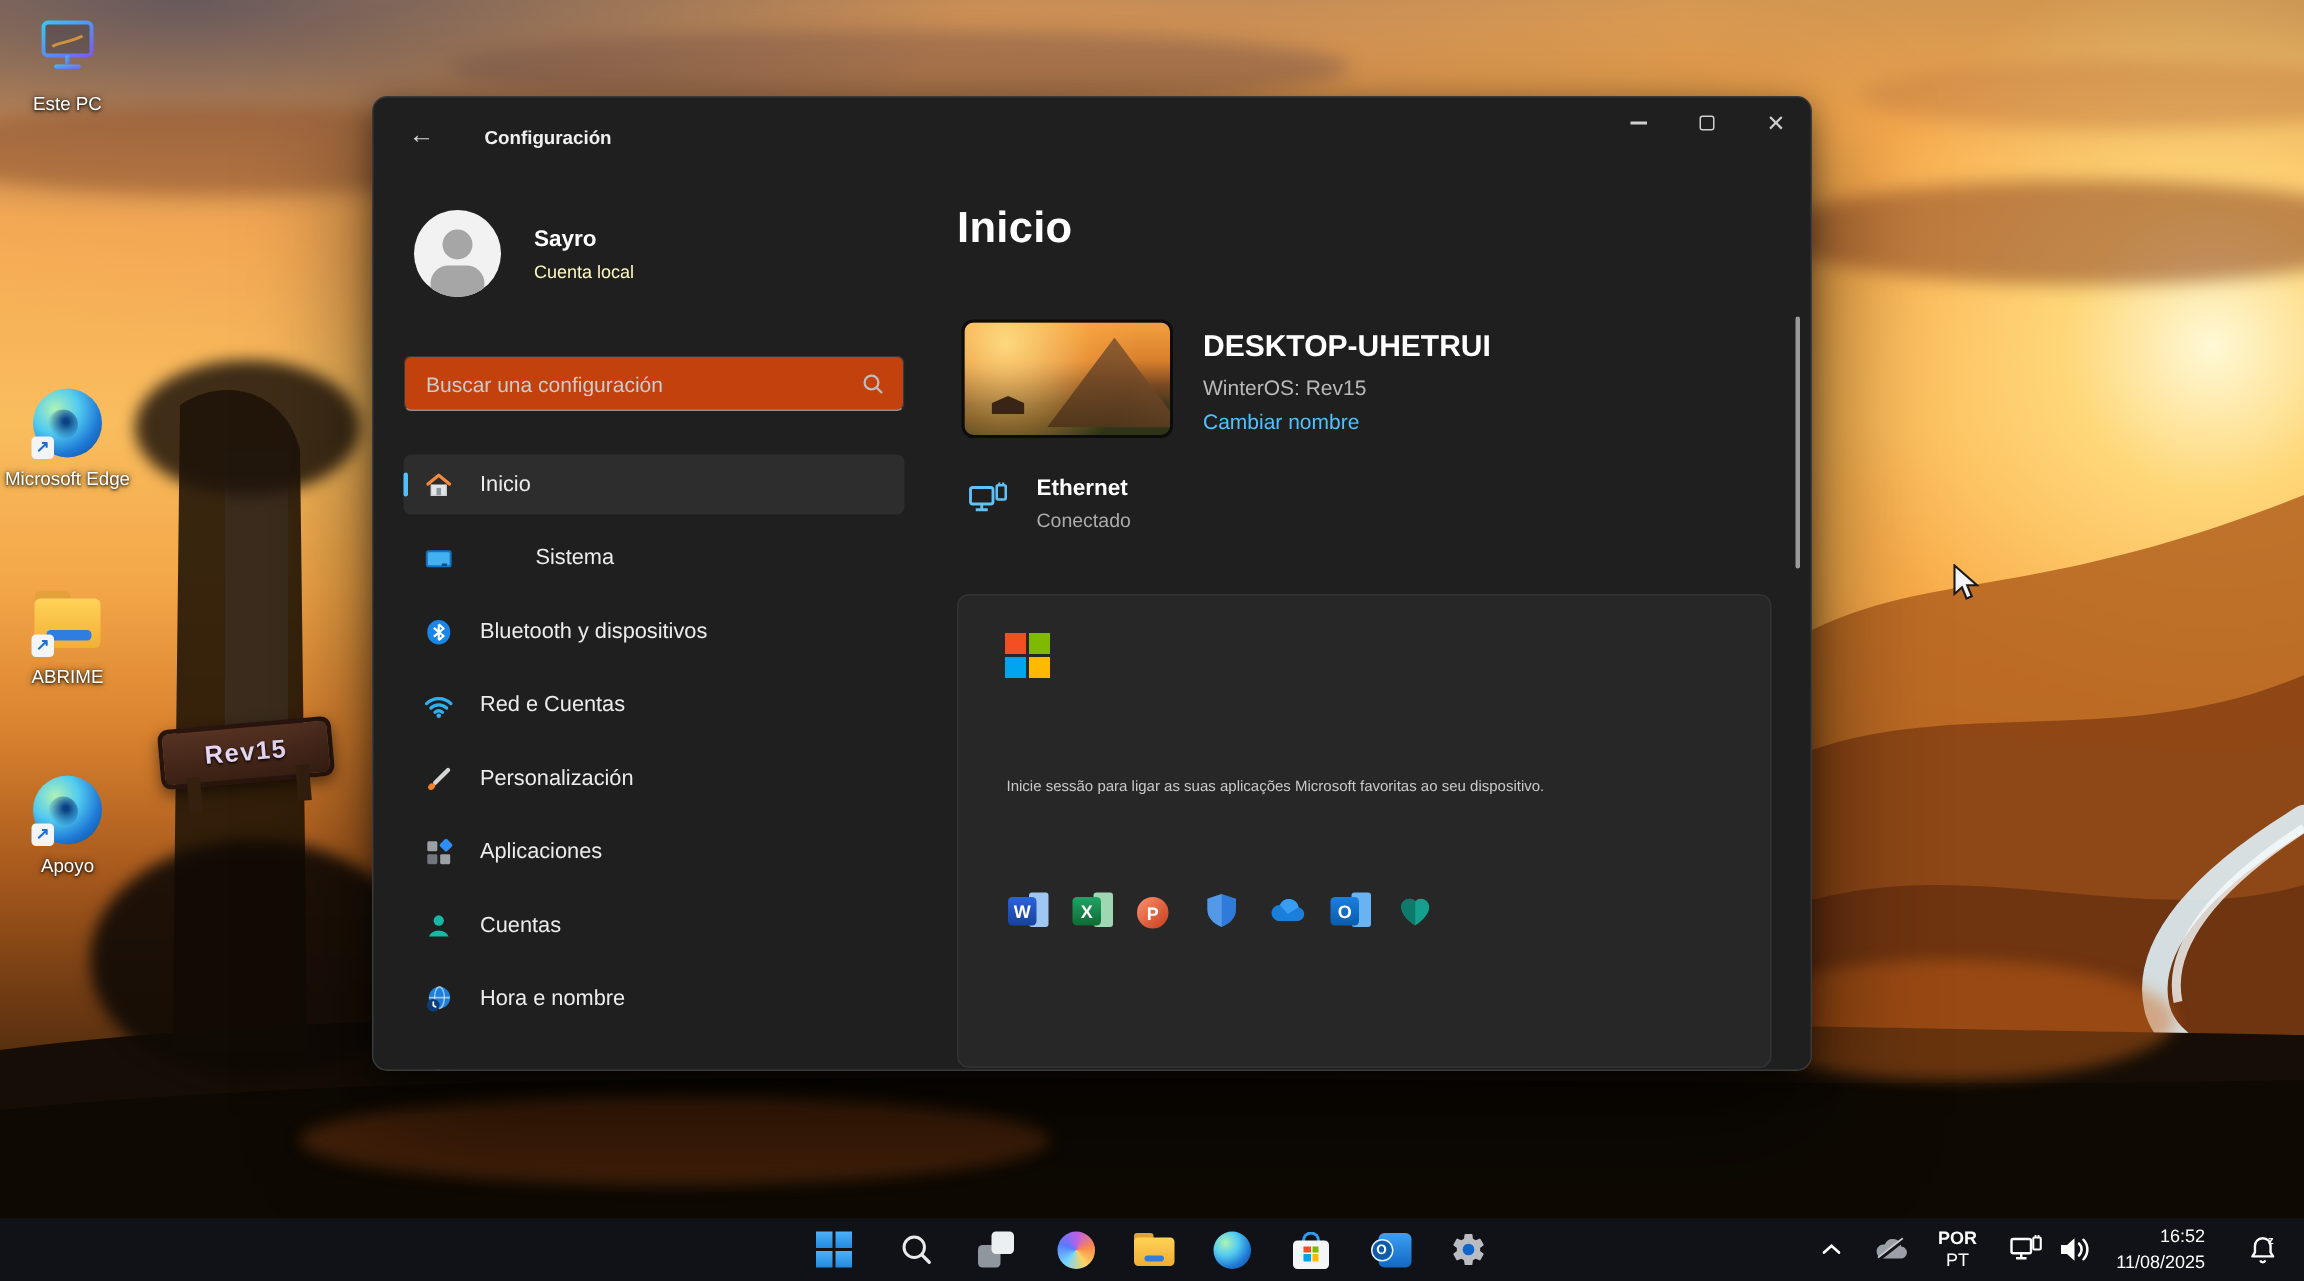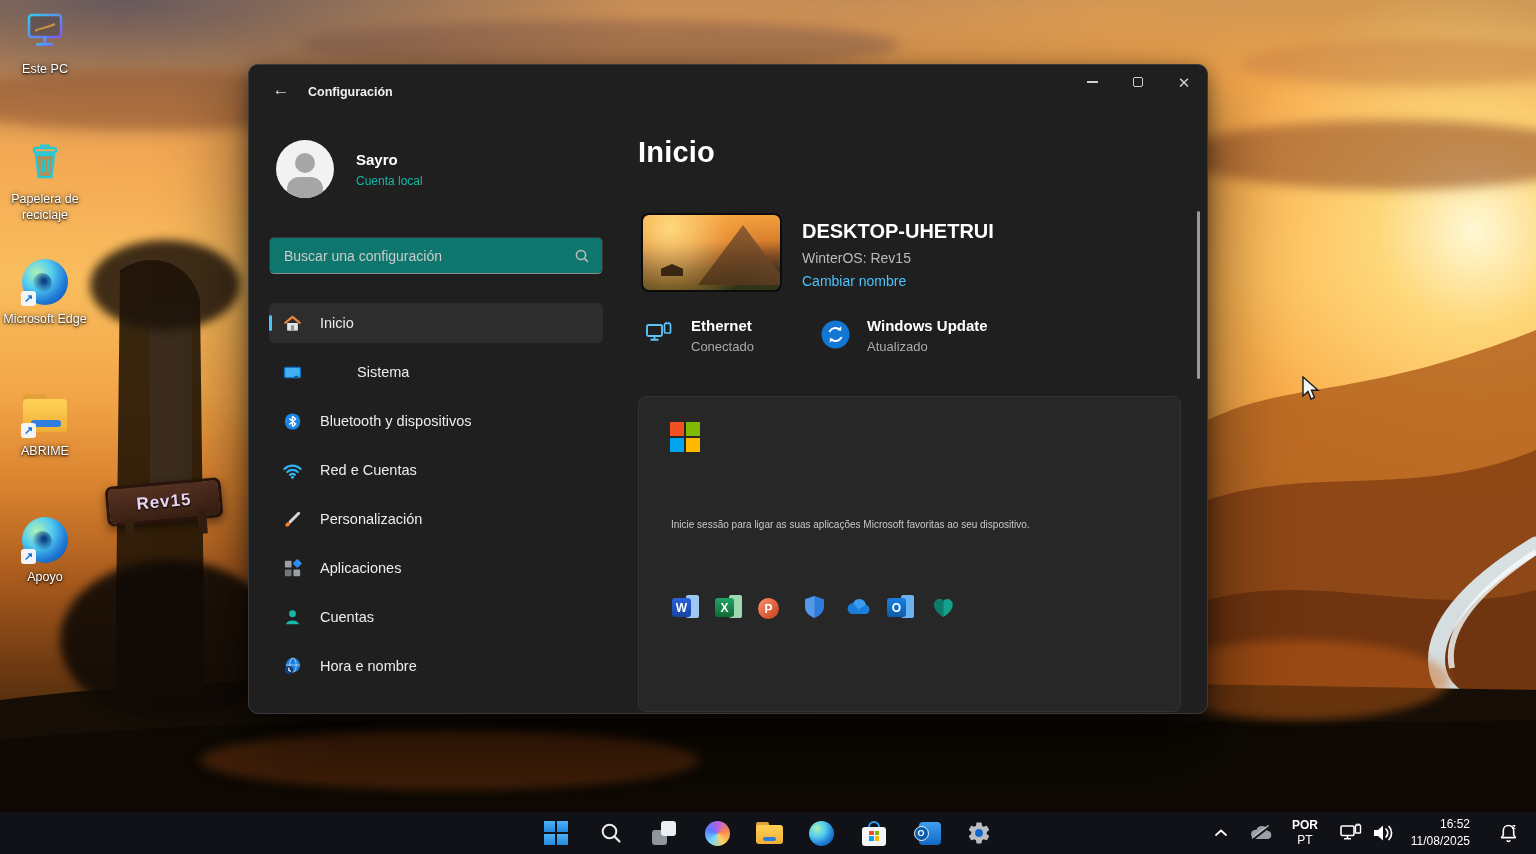--- a/index.html
+++ b/index.html
@@ -39,34 +39,34 @@
   .folder48 .main{position:absolute;left:2px;top:5px;width:44px;height:33px;background:linear-gradient(180deg,#ffd257,#f2af35);border-radius:4px;}
   .folder48 .lip{position:absolute;left:10px;top:26px;width:30px;height:7px;background:#2f7de0;border-radius:3px;}
 
   
   .win{position:absolute;left:248px;top:64px;width:960px;height:650px;background:#1f1f1f;
     border:1px solid #3a3a3a;border-radius:10px;overflow:hidden;
     box-shadow:0 30px 80px rgba(0,0,0,.6),0 6px 20px rgba(0,0,0,.45);}
   .titlebar{position:absolute;left:0;top:0;width:100%;height:48px;}
   .back-btn{position:absolute;left:16px;top:14px;width:32px;height:22px;color:#d6d6d6;font-size:17px;
     display:flex;align-items:center;justify-content:center;cursor:pointer;}
-  .win-title{position:absolute;left:59px;top:20px;font-size:12.5px;font-weight:bold;color:#f0f0f0;}
+  .win-title{position:absolute;left:74px;top:20px;font-size:12.5px;font-weight:bold;color:#f0f0f0;}
   .caption-btn{position:absolute;top:0;width:46px;height:34px;display:flex;align-items:center;justify-content:center;color:#cfcfcf;cursor:pointer;}
   .cap-min{right:92px;} .cap-max{right:46px;} .cap-close{right:0;}
   .cap-min i{display:block;width:11px;height:1.4px;background:#cfcfcf;}
   .cap-max i{display:block;width:10px;height:10px;border:1.3px solid #cfcfcf;border-radius:2px;}
   .cap-close span{font-size:15px;line-height:1;}
 
   .avatar{position:absolute;left:27px;top:75px;width:58px;height:58px;border-radius:50%;background:#f2f2f2;overflow:hidden;}
   .avatar .head{position:absolute;left:19px;top:13px;width:20px;height:20px;border-radius:50%;background:#a6a6a6;}
   .avatar .body{position:absolute;left:11px;top:37px;width:36px;height:24px;border-radius:12px;background:#a6a6a6;}
   .user-name{position:absolute;left:107px;top:86px;font-size:15px;font-weight:bold;color:#fff;}
-  .user-type{position:absolute;left:107px;top:109px;font-size:12px;color:#14b8a6;}
-
-  .searchbox{position:absolute;left:20px;top:172px;width:334px;height:37px;background:#0f766e;
+  .user-type{position:absolute;left:107px;top:109px;font-size:12px;color:#fef9c3;}
+
+  .searchbox{position:absolute;left:20px;top:172px;width:334px;height:37px;background:#c2410c;
     border:1px solid #383838;border-bottom:1px solid #8f8f8f;border-radius:5px;display:flex;align-items:center;padding:0 12px;}
   .searchbox input{flex:1;background:transparent;border:none;outline:none;color:#e8e8e8;font-size:14px;}
   .searchbox input::placeholder{color:#cbcbcb;}
   .search-glyph{width:16px;height:16px;flex:0 0 auto;}
 
   .nav{position:absolute;left:20px;top:0;width:334px;}
   .nav-item{position:absolute;left:0;width:334px;height:40px;border-radius:5px;display:flex;align-items:center;padding-left:13px;cursor:pointer;}
   .nav-item.selected{background:#2d2d2d;}
   .nav-accent{position:absolute;left:0;top:12px;width:3px;height:16px;border-radius:2px;background:#4cc2ff;}
   .nav-ico{width:21px;height:21px;margin-right:17px;flex:0 0 auto;display:flex;align-items:center;justify-content:center;}
@@ -178,31 +178,20 @@
           </defs>
         <rect x="8" y="7" width="32" height="22" rx="3" fill="rgba(20,30,60,.25)" stroke="url(#neon)" stroke-width="2.6"></rect>
         <path d="M14 23c4-3 10-2 20-7" stroke="#e8a23c" stroke-width="2" fill="none" opacity=".8"></path>
         <rect x="22.6" y="29" width="2.8" height="6" fill="url(#neon)"></rect>
         <rect x="15" y="35" width="18" height="3" rx="1.5" fill="url(#neon)"></rect>
       </svg>
     </div>
     <div class="lbl">Este PC</div>
   </div>
 
-  <div class="dicon" style="top:136px;">
-    <div class="glyph">
-      <svg width="46" height="46" viewBox="0 0 46 46">
-        <rect x="12" y="9" width="22" height="4.5" rx="2" fill="none" stroke="#22c9d8" stroke-width="2.4"></rect>
-        <path d="M19 9v-2.5h8V9" fill="none" stroke="#22c9d8" stroke-width="2.2"></path>
-        <path d="M14 16h18l-2.6 22h-12.8z" fill="rgba(10,45,55,.25)" stroke="#22c9d8" stroke-width="2.4"></path>
-        <path d="M19.5 20.5l.8 13M23 20.5v13M26.5 20.5l-.8 13" stroke="#22c9d8" stroke-width="1.8"></path>
-      </svg>
-    </div>
-    <div class="lbl">Papelera de reciclaje</div>
-  </div>
 
   <div class="dicon" style="top:256px;">
     <div class="glyph">
       <div class="edge-ball"></div>
       <div class="sc-arrow">↗</div>
     </div>
     <div class="lbl">Microsoft Edge</div>
   </div>
 
   <div class="dicon" style="top:388px;">
@@ -374,35 +363,20 @@
           <path d="M9.5 16v3.4 M5.5 19.8h8" stroke="#5fc3f7" stroke-width="1.9" fill="none"></path>
           <rect x="19.5" y="3.5" width="6" height="9.5" rx="1" fill="none" stroke="#5fc3f7" stroke-width="1.7"></rect>
           <path d="M21.2 3.5v-1.8 M23.8 3.5v-1.8" stroke="#5fc3f7" stroke-width="1.4"></path>
         </svg></span>
       <div>
         <div class="tt">Ethernet</div>
         <div class="ts">Conectado</div>
       </div>
     </div>
 
-    <div class="tile" style="left:572px;top:252px;">
-      <span style="margin-right:17px;margin-top:3px;">
-        <svg width="29" height="29" viewBox="0 0 29 29">
-          <circle cx="14.5" cy="14.5" r="14" fill="#1176d4"></circle>
-          <circle cx="14.5" cy="14.5" r="14" fill="none"></circle>
-          <path d="M8.8 11.2a6.6 6.6 0 0 1 10.3-1.3" stroke="#fff" stroke-width="2" fill="none" stroke-linecap="round"></path>
-          <path d="M20.2 6.2v4h-4z" fill="#fff"></path>
-          <path d="M20.2 17.8a6.6 6.6 0 0 1-10.3 1.3" stroke="#fff" stroke-width="2" fill="none" stroke-linecap="round"></path>
-          <path d="M8.8 22.8v-4h4z" fill="#fff"></path>
-        </svg></span>
-      <div>
-        <div class="tt">Windows Update</div>
-        <div class="ts">Atualizado</div>
-      </div>
-    </div>
 
     <div class="ms-card">
       <div class="ms-logo">
         <i style="background:#f25022;"></i>
           <i style="background:#7fba00;"></i>
         <i style="background:#00a4ef;"></i>
           <i style="background:#ffb900;"></i>
       </div>
       <div class="card-body">Inicie sessão para ligar as suas aplicações Microsoft favoritas ao seu dispositivo.</div>
 

